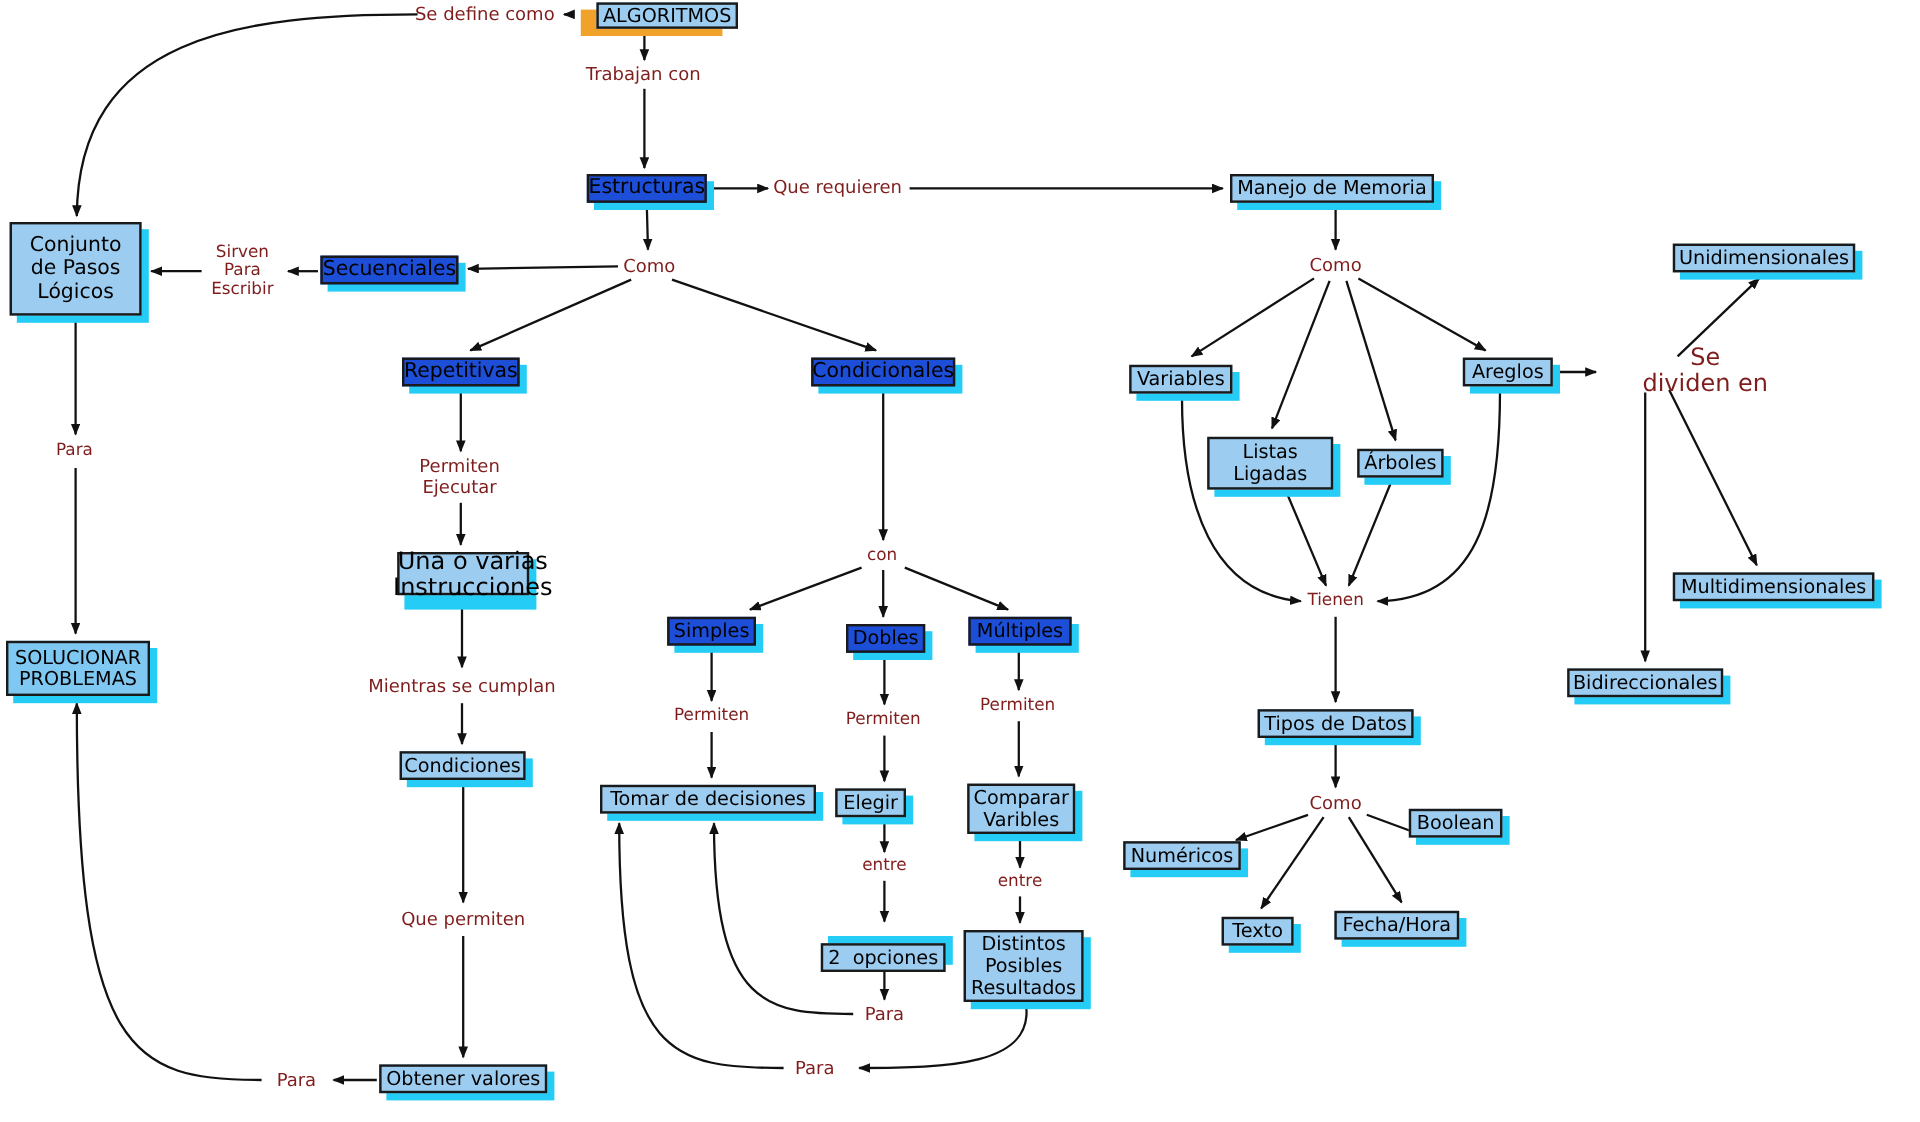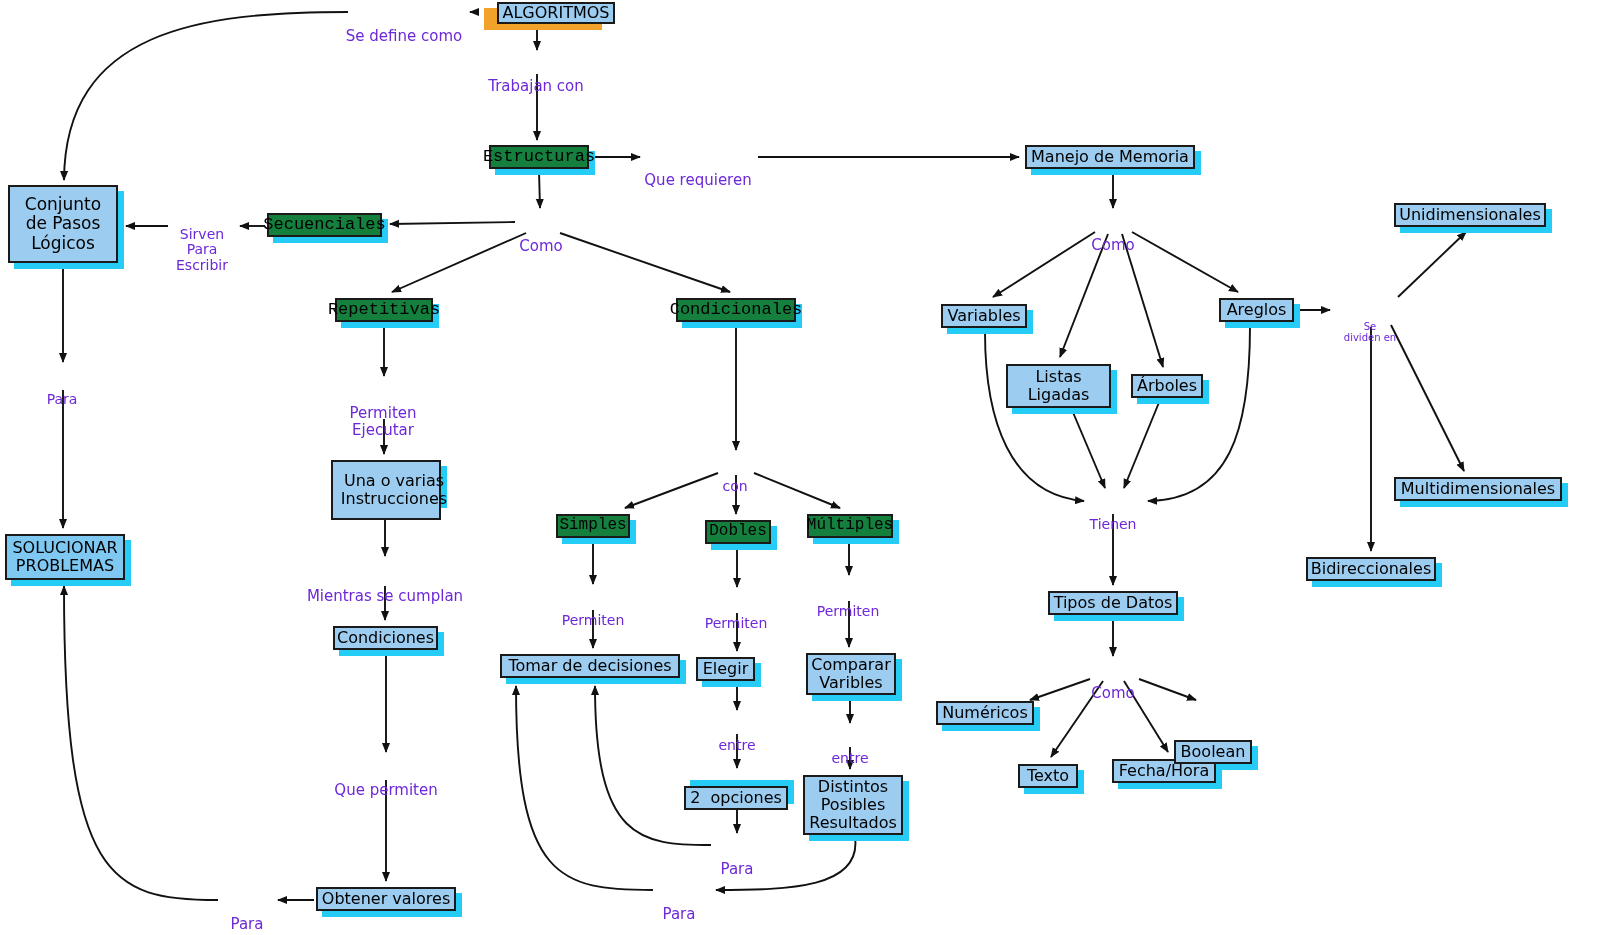--- a/index.html
+++ b/index.html
@@ -4,27 +4,27 @@
 <style>
   html,body{margin:0;padding:0;background:#ffffff;}
   body{font-family:"DejaVu Sans","Liberation Sans",sans-serif;}
   #stage{position:relative;width:1600px;height:935px;background:#fff;overflow:hidden;}
   svg#edges{position:absolute;left:0;top:0;width:1600px;height:935px;}
   .node{position:absolute;box-sizing:border-box;border:2px solid #1a1a1a;
         display:flex;align-items:center;justify-content:center;text-align:center;
         line-height:1.12;color:#000;white-space:pre;}
   .n-blue{background:#9ccdf0;}
   .n-blue2{background:#7ec8f2;}
-  .n-orange{background:#15803d;font-family:Liberation Mono, monospace;}
+  .n-orange{background:#1d4ed8;}
   .sh{position:absolute;z-index:0;}
   .sh-cyan{background:#25ccf5;}
   .sh-amber{background:#f0a22a;}
   .wrap{position:absolute;}
-  .elabel{position:absolute;color:#6d28d9;background:transparent;text-align:center;
-          white-space:pre;line-height:1.1;transform:translate(-50%,-50%);margin-top:24px;}
+  .elabel{position:absolute;color:#7f1d1d;background:transparent;text-align:center;
+          white-space:pre;line-height:1.1;transform:translate(-50%,-50%);}
 </style>
 </head>
 <body>
 
 <div id="stage">
 
   <svg id="edges" viewBox="0 0 1600 935" xmlns="http://www.w3.org/2000/svg">
     <defs>
       <marker id="ah" markerWidth="11" markerHeight="11" refX="9" refY="4" orient="auto" markerUnits="userSpaceOnUse">
         <path d="M0,0 L10,4 L0,8 z" fill="#111"></path>
@@ -179,21 +179,21 @@
         <div class="sh sh-cyan" style="left: 6px; top: 6px; width: 120px; height: 24px;"></div>
         <div class="node n-orange" style="left: 0px; top: 0px; width: 120px; height: 24px; font-size: 17px; z-index: 2;">Condicionales</div>
       </div>
       <div class="wrap" style="left: 5px; top: 534px; width: 120px; height: 46px;">
         <div class="sh sh-cyan" style="left: 6px; top: 6px; width: 120px; height: 46px;"></div>
         <div class="node n-blue2" style="left: 0px; top: 0px; width: 120px; height: 46px; font-size: 16px; z-index: 2;">SOLUCIONAR
 PROBLEMAS</div>
       </div>
       <div class="wrap" style="left: 331px; top: 460px; width: 110px; height: 42px;">
         <div class="sh sh-cyan" style="left: 6px; top: 6px; width: 110px; height: 42px;"></div>
-        <div class="node n-blue" style="left: 0px; top: 0px; width: 110px; height: 60px; font-size: 16px; z-index: 2; padding-left: 16px;">Una o varias
+        <div class="node n-blue" style="left: 0px; top: 0px; width: 110px; height: 36px; font-size: 20px; z-index: 2; padding-left: 16px;">Una o varias
 Instrucciones</div>
       </div>
       <div class="wrap" style="left: 333px; top: 626px; width: 105px; height: 24px;">
         <div class="sh sh-cyan" style="left: 6px; top: 6px; width: 105px; height: 24px;"></div>
         <div class="node n-blue" style="left: 0px; top: 0px; width: 105px; height: 24px; font-size: 16px; z-index: 2;">Condiciones</div>
       </div>
       <div class="wrap" style="left: 316px; top: 887px; width: 140px; height: 24px;">
         <div class="sh sh-cyan" style="left: 6px; top: 6px; width: 140px; height: 24px;"></div>
         <div class="node n-blue" style="left: 0px; top: 0px; width: 140px; height: 24px; font-size: 16px; z-index: 2;">Obtener valores</div>
       </div>
@@ -274,21 +274,21 @@
         <div class="node n-blue" style="left: 0px; top: 0px; width: 98px; height: 24px; font-size: 16px; z-index: 2;">Numéricos</div>
       </div>
       <div class="wrap" style="left: 1018px; top: 764px; width: 60px; height: 24px;">
         <div class="sh sh-cyan" style="left: 6px; top: 6px; width: 60px; height: 24px;"></div>
         <div class="node n-blue" style="left: 0px; top: 0px; width: 60px; height: 24px; font-size: 16px; z-index: 2;">Texto</div>
       </div>
       <div class="wrap" style="left: 1112px; top: 759px; width: 104px; height: 24px;">
         <div class="sh sh-cyan" style="left: 6px; top: 6px; width: 104px; height: 24px;"></div>
         <div class="node n-blue" style="left: 0px; top: 0px; width: 104px; height: 24px; font-size: 16px; z-index: 2;">Fecha/Hora</div>
       </div>
-      <div class="wrap" style="left: 1174px; top: 740px; width: 55px; height: 24px;">
+      <div class="wrap" style="left: 1174px; top: 674px; width: 55px; height: 24px;">
         <div class="sh sh-cyan" style="left: 6px; top: 6px; width: 78px; height: 24px;"></div>
         <div class="node n-blue" style="left: 0px; top: 0px; width: 78px; height: 24px; font-size: 16px; z-index: 2;">Boolean</div>
       </div>
     </div>
   <div id="labels">
       <div class="elabel" style="left: 404px; top: 12px; font-size: 15px;">Se define como</div>
       <div class="elabel" style="left: 536px; top: 62px; font-size: 15px;">Trabajan con</div>
       <div class="elabel" style="left: 698px; top: 156px; font-size: 15px;">Que requieren</div>
       <div class="elabel" style="left: 202px; top: 226px; font-size: 14px;">Sirven
 Para
@@ -302,18 +302,18 @@
       <div class="elabel" style="left: 247px; top: 900px; font-size: 15px;">Para</div>
       <div class="elabel" style="left: 735px; top: 463px; font-size: 14px;">con</div>
       <div class="elabel" style="left: 593px; top: 597px; font-size: 14px;">Permiten</div>
       <div class="elabel" style="left: 736px; top: 600px; font-size: 14px;">Permiten</div>
       <div class="elabel" style="left: 848px; top: 588px; font-size: 14px;">Permiten</div>
       <div class="elabel" style="left: 737px; top: 722px; font-size: 14px;">entre</div>
       <div class="elabel" style="left: 850px; top: 735px; font-size: 14px;">entre</div>
       <div class="elabel" style="left: 737px; top: 845px; font-size: 15px;">Para</div>
       <div class="elabel" style="left: 679px; top: 890px; font-size: 15px;">Para</div>
       <div class="elabel" style="left: 1113px; top: 221px; font-size: 15px;">Como</div>
-      <div class="elabel" style="left: 1370px; top: 308px; font-size: 10px;">Se
+      <div class="elabel" style="left: 1421px; top: 308px; font-size: 20px;">Se
 dividen en</div>
       <div class="elabel" style="left: 1113px; top: 501px; font-size: 14px;">Tienen</div>
       <div class="elabel" style="left: 1113px; top: 669px; font-size: 15px;">Como</div>
     </div>
 </div>
 
 </body></html>

